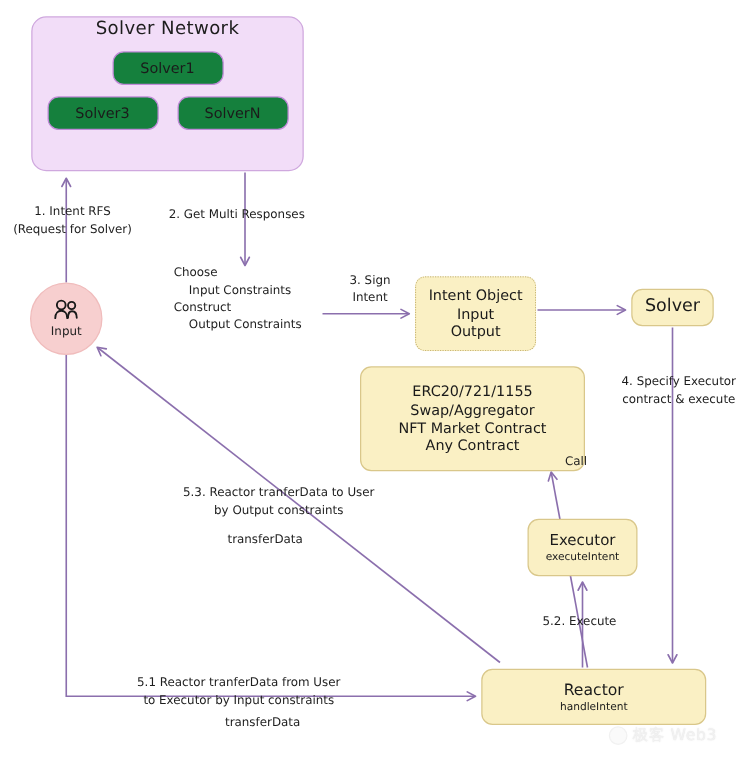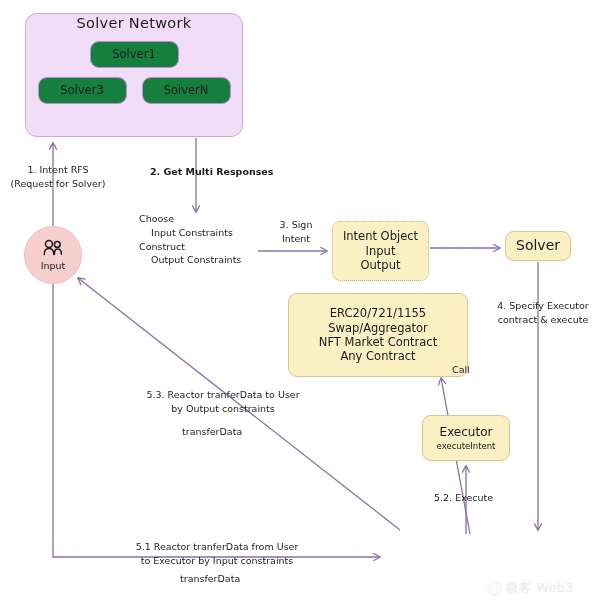--- a/index.html
+++ b/index.html
@@ -46,29 +46,29 @@
     background:#f7cfcf;border:1px solid #f0bcbc;justify-content:center;}
   #user-node .uicon{line-height:1;margin-bottom:-1px;}
   #user-node .ulabel{font-size:9.5px;color:#222;margin-top:1px;}
 
   
   .lbl{position:absolute;font-size:9.5px;color:#1d1d1d;line-height:1.45;white-space:pre;}
   .lbl.c{text-align:center;}
   .lbl.l{text-align:left;}
 
   #lbl-step1{left:3px;top:163px;text-align:center;width:110px;}
-  #lbl-step2{left:150px;top:165px;font-weight:bold;}
+  #lbl-step2{left:135px;top:165px;}
   #lbl-choose{left:139px;top:212px;}
   #lbl-step3{left:272px;top:218px;text-align:center;width:48px;}
   #lbl-step4{left:491px;top:299px;text-align:center;width:104px;}
   #lbl-call{left:452px;top:363px;}
   #lbl-step52{left:434px;top:491px;}
   #lbl-53{left:128px;top:388px;text-align:center;width:190px;}
   #lbl-53-td{left:182px;top:425px;}
-  #lbl-51{left:122px;top:540px;text-align:center;width:190px;}
+  #lbl-51{left:96px;top:540px;text-align:center;width:190px;}
   #lbl-51-td{left:180px;top:572px;}
 
   
   #watermark{position:absolute;left:487px;top:580px;display:flex;align-items:center;
     gap:4px;opacity:.62;}
   #watermark .wlogo{width:13px;height:13px;border-radius:50%;border:1.4px solid #e9e9e9;
     background:#f7f7f7;display:block;}
   #watermark .wtext{font-size:12.5px;color:#eaeaea;letter-spacing:.5px;
     text-shadow:0 0 1px rgba(170,170,170,.7);}
 </style>
@@ -143,20 +143,24 @@
     <div>Swap/Aggregator</div>
     <div>NFT Market Contract</div>
     <div>Any Contract</div>
   </div>
 
   <div class="node ybox" id="executor-box">
     <div class="main">Executor</div>
     <div class="sub">executeIntent</div>
   </div>
 
+  <div class="node ybox" id="reactor-box">
+    <div class="main">Reactor</div>
+    <div class="sub">handleIntent</div>
+  </div>
 
   <div class="lbl c" id="lbl-step1">1. Intent RFS
 (Request for Solver)</div>
   <div class="lbl l" id="lbl-step2">2. Get Multi Responses</div>
   <div class="lbl l" id="lbl-choose">Choose
     Input Constraints
 Construct
     Output Constraints</div>
   <div class="lbl c" id="lbl-step3">3. Sign
 Intent</div>

